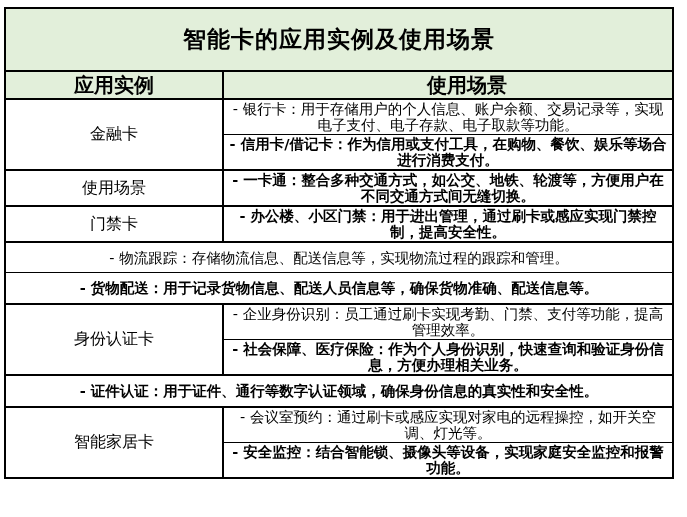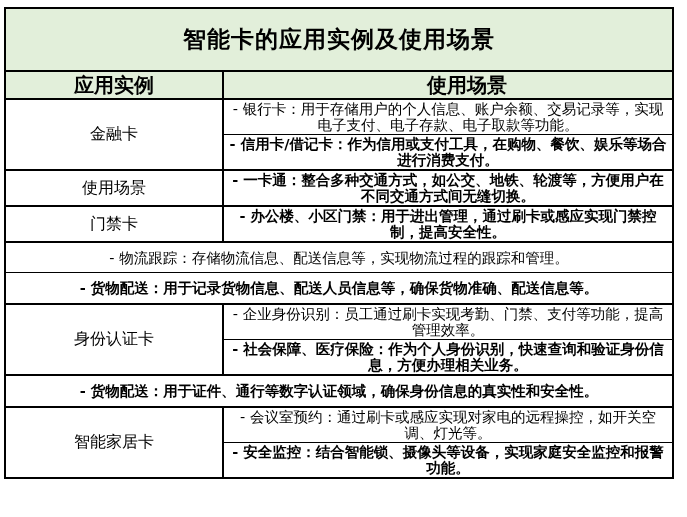--- a/index.html
+++ b/index.html
@@ -117,21 +117,21 @@
   <div class="row">
     <div class="cell example">身份认证卡</div>
     <div class="cell scenarios">
             <div class="scenario">- 企业身份识别：员工通过刷卡实现考勤、门禁、支付等功能，提高管理效率。</div>
             <div class="scenario">- 社会保障、医疗保险：作为个人身份识别，快速查询和验证身份信息，方便办理相关业务。</div>
           </div>
   </div>
 
   <div class="row">
     <div class="cell scenarios">
-            <div class="scenario">- 货物配送：用于证件、通行等数字认证领域，确保身份信息的真实性和安全性。</div>
+            <div class="scenario">- 证件认证：用于证件、通行等数字认证领域，确保身份信息的真实性和安全性。</div>
           </div>
   </div>
 
   <div class="row">
     <div class="cell example">智能家居卡</div>
     <div class="cell scenarios">
             <div class="scenario">- 会议室预约：通过刷卡或感应实现对家电的远程操控，如开关空调、灯光等。</div>
             <div class="scenario">- 安全监控：结合智能锁、摄像头等设备，实现家庭安全监控和报警功能。</div>
           </div>
   </div>

